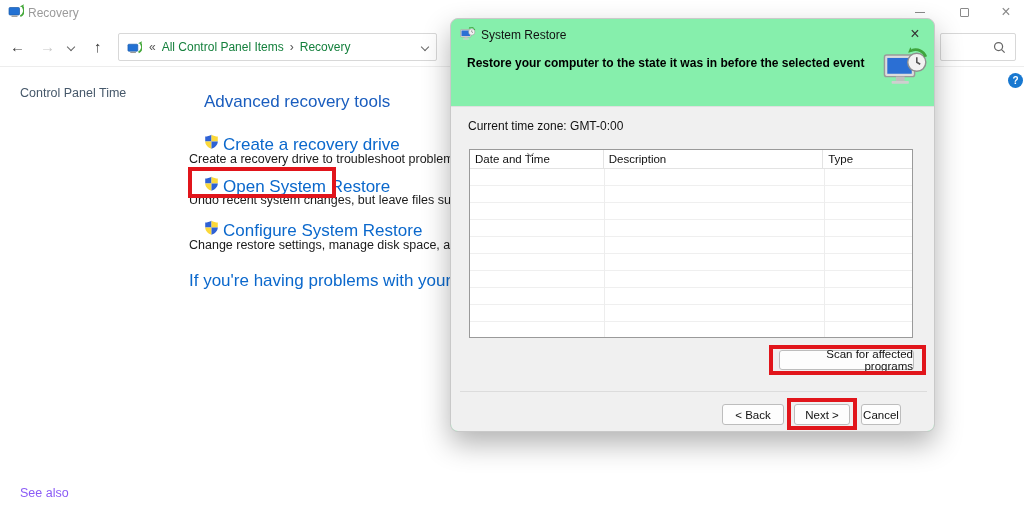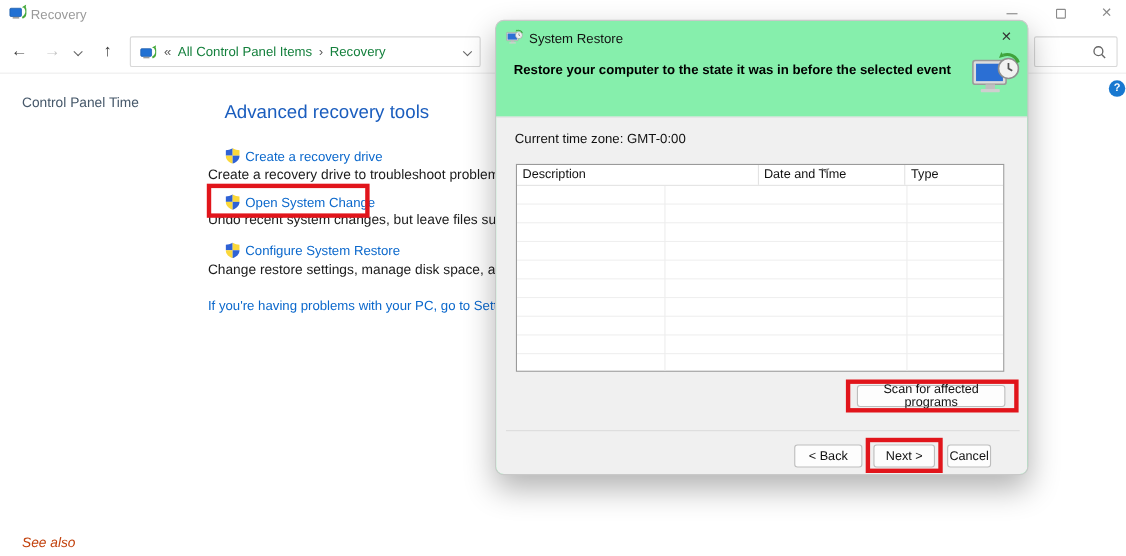--- a/index.html
+++ b/index.html
@@ -21,43 +21,43 @@
   .addrbar{border:1px solid #d8d8d8;background:#fff;border-radius:2px;display:flex;align-items:center;font-size:12px;color:#222;}
   .crumb-sep{color:#555;margin:0 6px;font-size:12px;}
   .crumb{color:#15803d;cursor:default;}
   .searchbox{border:1px solid #d8d8d8;background:#fff;border-radius:2px;display:flex;align-items:center;justify-content:flex-end;padding-right:8px;}
   .searchbox input{border:none;outline:none;flex:1;font-size:12px;min-width:0;background:transparent;}
   .toolbar-line{height:1px;background:#ededed;}
   .helpdot{width:15px;height:15px;border-radius:50%;background:#1878d0;color:#fff;font-size:10px;font-weight:bold;display:flex;align-items:center;justify-content:center;}
   
   .cp-home{font-size:12.5px;color:#46586a;}
   .cp-heading{font-size:17px;color:var(--head);}
-  .cp-link{font-size:12px;color:var(--link);white-space:nowrap;}
+  .cp-link{font-size:17px;color:var(--link);white-space:nowrap;}
   .cp-desc{font-size:12.5px;color:#1b1b1b;white-space:nowrap;}
-  .see-also{font-size:12.5px;color:#c2410c;font-style:italic;}
+  .see-also{font-size:12.5px;color:#8b5cf6;}
   .annot{border:4px solid var(--red);background:transparent;z-index:5;}
   .icon15{width:15px;height:15px;}
   
   .dialog{left:450px;top:18px;width:485px;height:414px;background:#86efac;border:1px solid #c9c9c9;
     border-radius:8px;box-shadow:0 12px 28px rgba(0,0,0,.30);z-index:10;overflow:hidden;}
   .dlg-title{font-size:12px;color:#111;}
   .dlg-close{font-size:16px;color:#333;width:26px;height:22px;display:flex;align-items:center;justify-content:center;}
   .dlg-header{font-size:12px;font-weight:bold;color:#000;white-space:nowrap;}
   .dlg-body{left:0;top:87px;width:483px;height:326px;background:#f0f0f0;border-top:1px solid #e0e0e0;}
   .dlg-label{font-size:12px;color:#111;}
   .rtable{background:#fff;border:1px solid #9a9a9a;font-size:11.5px;color:#111;overflow:hidden;}
   .thead{display:flex;height:19px;border-bottom:1px solid #e3e3e3;background:#fff;position:relative;z-index:2;}
   .th{padding:3px 0 0 5px;border-right:1px solid #e3e3e3;position:relative;}
   .trow-sel{display:flex;height:17px;background:var(--sel);color:#fff;position:relative;z-index:2;align-items:center;}
   .td{padding-left:5px;overflow:hidden;white-space:nowrap;}
   .trow-empty{height:17px;border-bottom:1px solid #efefef;}
   .vline{position:absolute;top:19px;bottom:0;width:1px;background:#ededed;z-index:1;}
   .sortchev{position:absolute;left:58px;top:1px;width:5px;height:5px;border-right:1.2px solid #888;border-bottom:1.2px solid #888;transform:rotate(45deg);}
   .btn{background:#fdfdfd;border:1px solid #bdbdbd;border-radius:3px;font-size:11.5px;color:#111;
-    display:flex;align-items:center;justify-content:center;font-family:inherit;}
+    display:flex;align-items:center;justify-content:center;font-family:inherit;text-align:right;}
   .dlg-sep{height:1px;background:#dcdcdc;}
   .col1{width:134px;} .col2{width:220px;} .col3{width:89px;}
 </style>
 </head>
 <body>
 
 <svg width="0" height="0" style="position:absolute">
   <defs>
     <clipPath id="shieldClip">
       <path d="M8 .8C9.9 2 12.8 2.7 14.7 2.7V8c0 3.9-3.2 6.6-6.7 7.7C4.5 14.6 1.3 11.9 1.3 8V2.7C3.2 2.7 6.1 2 8 .8z"></path>
@@ -146,21 +146,21 @@
 
   <svg class="abs icon15" style="left:204px;top:134px" viewBox="0 0 16 16">
       <use href="#shieldIcon"></use>
     </svg>
   <div class="abs cp-link" style="left:223px;top:135px">Create a recovery drive</div>
   <div class="abs cp-desc" style="left:189px;top:152px">Create a recovery drive to troubleshoot problems w</div>
 
   <svg class="abs icon15" style="left:204px;top:176px" viewBox="0 0 16 16">
       <use href="#shieldIcon"></use>
     </svg>
-  <div class="abs cp-link" style="left:223px;top:177px">Open System Change</div>
+  <div class="abs cp-link" style="left:223px;top:177px">Open System Restore</div>
   <div class="abs cp-desc" style="left:189px;top:193px">Undo recent system changes, but leave files such as</div>
   <div class="abs annot" style="left:188px;top:167px;width:148px;height:31px"></div>
 
   <svg class="abs icon15" style="left:204px;top:220px" viewBox="0 0 16 16">
       <use href="#shieldIcon"></use>
     </svg>
   <div class="abs cp-link" style="left:223px;top:221px">Configure System Restore</div>
   <div class="abs cp-desc" style="left:189px;top:238px">Change restore settings, manage disk space, and cre</div>
 
   <div class="abs cp-link" style="left:189px;top:271px">If you're having problems with your PC, go to Settin</div>
@@ -181,26 +181,26 @@
       </svg>
 
     <div class="abs dlg-body"></div>
 
     <div class="abs dlg-label" style="left:17px;top:100px">Current time zone: GMT-0:00</div>
 
     <div class="abs rtable" style="left:18px;top:130px;width:444px;height:189px">
       <div class="vline" style="left:134px"></div>
       <div class="vline" style="left:354px"></div>
       <div class="thead">
-        <div class="th col2">
-          <span>Description</span>
-        </div>
         <div class="th col1">
           <span>Date and Time</span>
           <span class="sortchev"></span>
+        </div>
+        <div class="th col2">
+          <span>Description</span>
         </div>
         <div class="th col3" style="border-right:none">
           <span>Type</span>
         </div>
       </div>
       <div>
           <div class="trow-empty"></div>
           <div class="trow-empty"></div>
           <div class="trow-empty"></div>
           <div class="trow-empty"></div>

